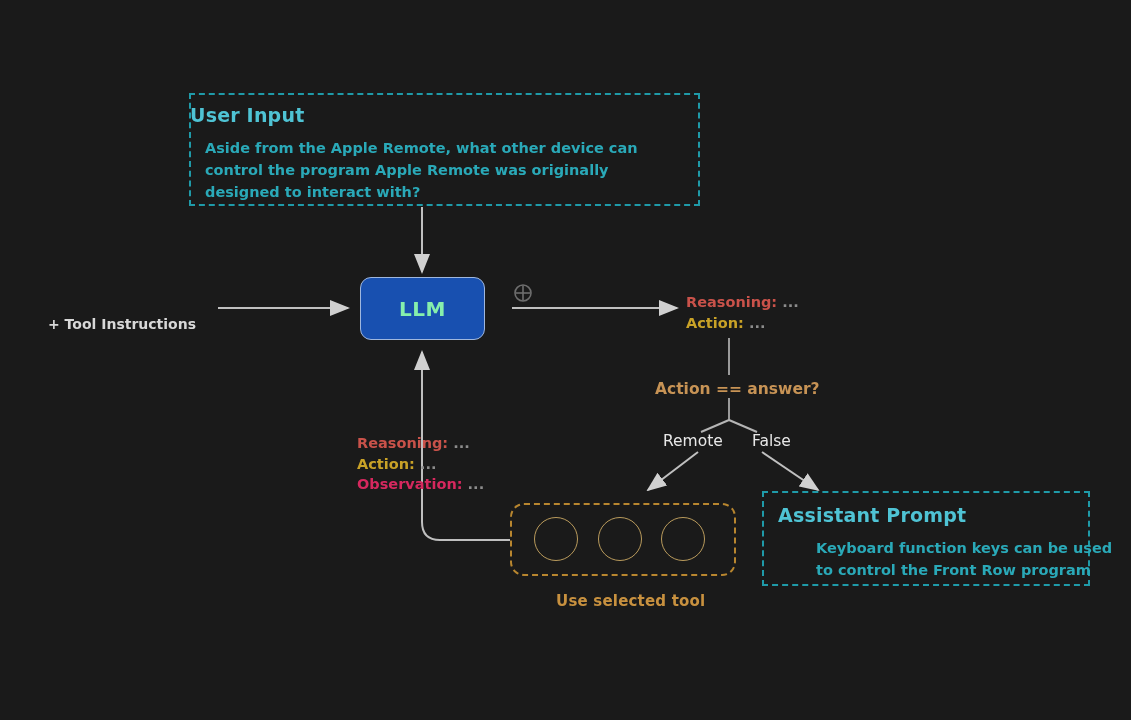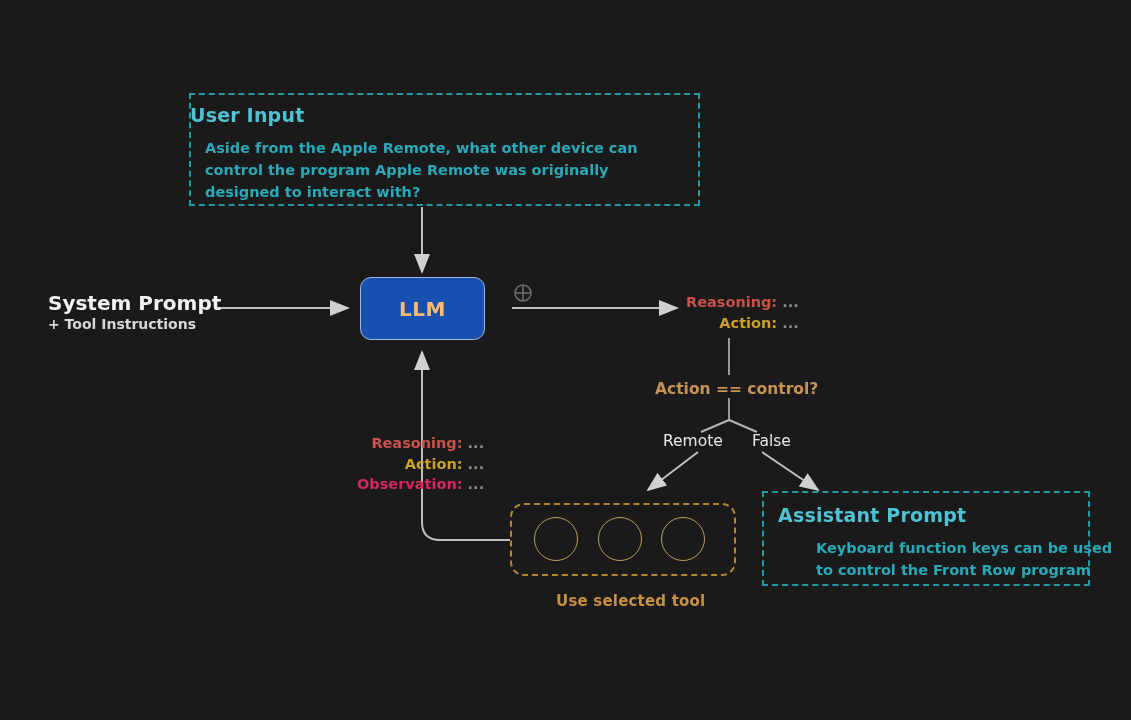--- a/index.html
+++ b/index.html
@@ -50,21 +50,21 @@
   
   .llm-node {
     position: absolute;
     box-sizing: border-box;
     background: #1850b0;
     border: 1.5px solid #9fb7de;
     border-radius: 11px;
     display: flex;
     align-items: center;
     justify-content: center;
-    color: #fdba74;
+    color: #86efac;
     font-size: 20px;
     font-weight: 700;
     letter-spacing: 0.5px;
   }
 
   
   .lbl {
     position: absolute;
     white-space: nowrap;
   }
@@ -95,21 +95,20 @@
     letter-spacing: 0.2px;
   }
 
   
   .trace {
     position: absolute;
     line-height: 1.42;
     font-size: 14.5px;
     font-weight: 600;
     white-space: nowrap;
-    text-align: right;
   }
   .t-reason { color: #c9524a; }
   .t-action { color: #c9a227; }
   .t-obs    { color: #d6285e; }
   .t-dots   { color: #8c8c8c; font-weight: 600; }
 
   
   .toolbox {
     position: absolute;
     box-sizing: border-box;
@@ -159,39 +158,38 @@
       <circle cx="9" cy="9" r="8" fill="none" stroke="#6e6e6e" stroke-width="1.6"></circle>
       <line x1="9" y1="1.5" x2="9" y2="16.5" stroke="#6e6e6e" stroke-width="1.6"></line>
       <line x1="1.5" y1="9" x2="16.5" y2="9" stroke="#6e6e6e" stroke-width="1.6"></line>
     </g>
   </svg>
 
   <div class="panel" style="left:189px; top:93px; width:511px; height:113px;"></div>
   <div class="panel-title" style="left:190px; top:104px;text-align:center;">User Input</div>
   <div class="panel-body" style="left:205px; top:138px; width:482px;">Aside from the Apple Remote, what other device can control the program Apple Remote was originally designed to interact with?</div>
 
-  <div class="lbl sys-title" style="left:48px; top:291px;">System Prompt</div>
   <div class="lbl sys-sub" style="left:48px; top:316px;">+ Tool Instructions</div>
 
   <div class="llm-node" style="left:360px; top:277px; width:125px; height:63px;">
     <span>LLM</span>
   </div>
 
   <div class="trace" style="left:686px; top:292px;">
     <div>
       <span class="t-reason">Reasoning:</span>
       <span class="t-dots">...</span>
     </div>
     <div>
       <span class="t-action">Action:</span>
       <span class="t-dots">...</span>
     </div>
   </div>
 
-  <div class="lbl cond-lbl" style="left:655px; top:380px;">Action == control?</div>
+  <div class="lbl cond-lbl" style="left:655px; top:380px;">Action == answer?</div>
 
   <div class="lbl branch-lbl" style="left:663px; top:432px;">Remote</div>
   <div class="lbl branch-lbl" style="left:752px; top:432px;">False</div>
 
   <div class="trace" style="left:357px; top:433px;">
     <div>
       <span class="t-reason">Reasoning:</span>
       <span class="t-dots">...</span>
     </div>
     <div>

